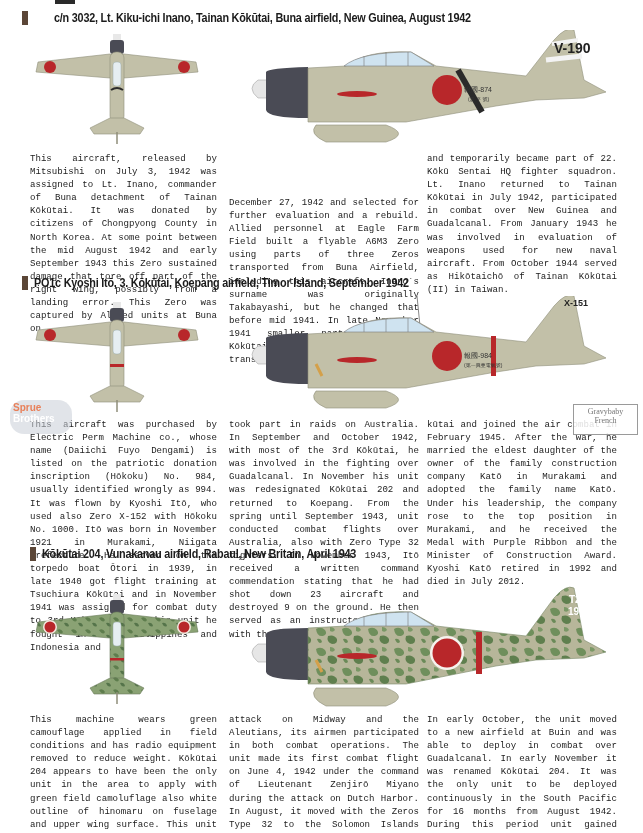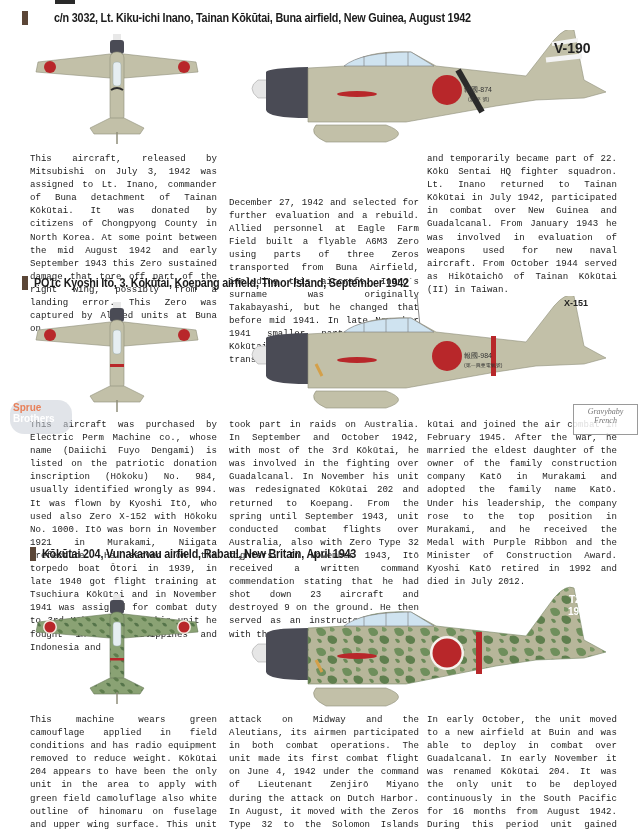--- a/index.html
+++ b/index.html
@@ -8,21 +8,21 @@
   .section { position:absolute; left:0; width:643px; }
   .heading { position:absolute; left:22px; height:16px; display:flex; align-items:center; }
   .heading .bar { width:6px; height:14px; background:#5b4637; margin-right:6px; }
   .heading .txt { font-family:"Liberation Sans", sans-serif; font-weight:bold; font-size:12.6px; letter-spacing:-0.25px; color:#1b1b1b; transform:scaleX(0.86); transform-origin:left center; white-space:nowrap; }
   .topview { position:absolute; left:28px; }
   .sideview { position:absolute; left:236px; }
   .col { position:absolute; font-family:Liberation Mono, monospace; font-size:9.1px; line-height:13.1px; color:#1c1c1c; text-align:justify; width:196px; }
   .col span { display:block; }
   .watermark-left { position:absolute; left:10px; top:400px; width:62px; height:34px; background:rgba(200,205,215,0.55); font-weight:bold; font-size:10px; line-height:11px; color:#e8805a; padding:2px 3px; box-sizing:border-box;border-radius:14px; }
   .watermark-left .l2 { color:#ffffff; }
-  .watermark-right { position:absolute; left:573px; top:404px; width:65px; height:31px; border:1px solid #9a9a9a; background:rgba(255,255,255,0.85); font-size:8px; line-height:9px; color:#777; text-align:center; font-family:"Liberation Serif", serif; font-style:italic; box-sizing:border-box; padding-top:2px; }
+  .watermark-right { position:absolute; left:573px; top:404px; width:65px; height:31px; border:1px solid #9a9a9a; background:rgba(255,255,255,0.85); font-size:8px; line-height:9px; color:#777; text-align:center; font-family:"Liberation Serif", serif; box-sizing:border-box; padding-top:2px; }
 </style>
 </head>
 <body>
 
 <div class="top-sliver"></div>
 
 <svg width="0" height="0" style="position:absolute">
   <defs>
     <pattern id="camo" width="26" height="20" patternUnits="userSpaceOnUse">
       <rect width="26" height="20" fill="#b7b69a"></rect>

